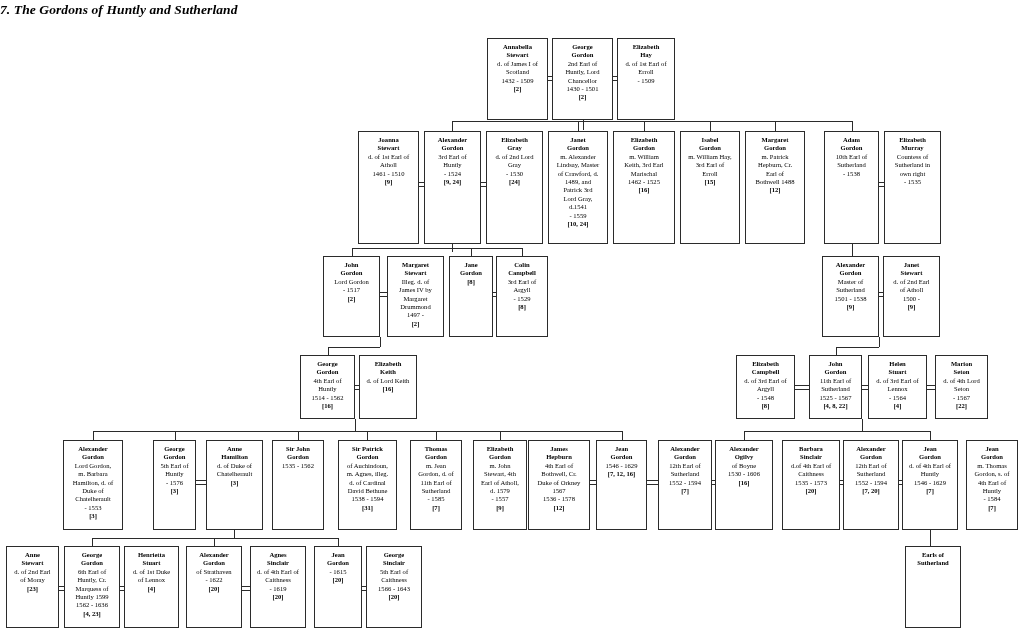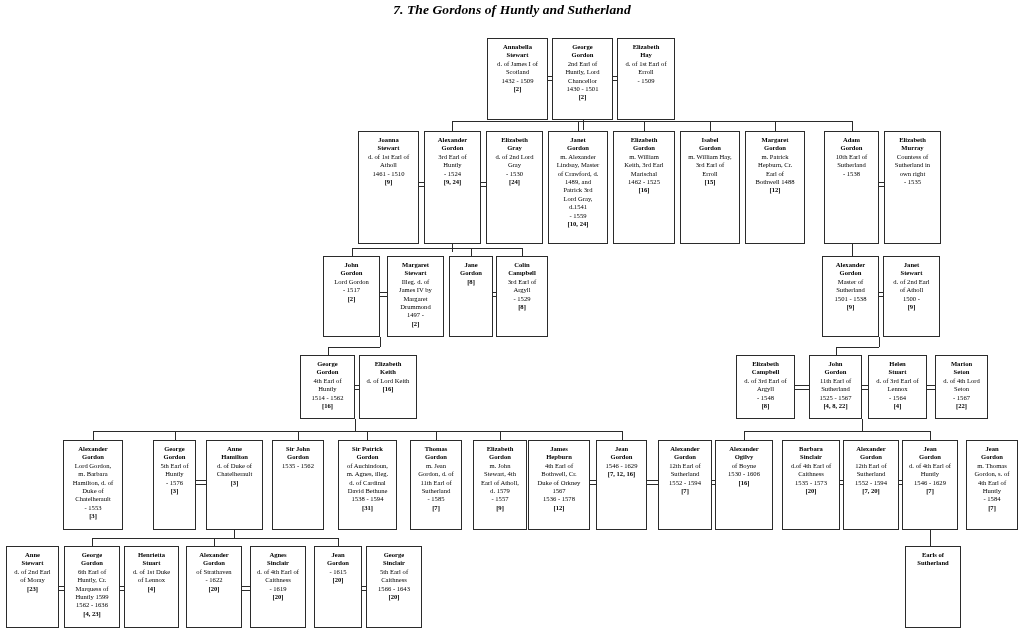--- a/index.html
+++ b/index.html
@@ -18,21 +18,20 @@
     position: absolute;
     left: 0; top: 0;
     width: 1024px;
     height: 630px;
   }
   #title {
     position: absolute;
     left: 0;
     top: 2px;
     width: 1024px;
-    text-align: center;
     font-size: 13.5px;
     font-weight: bold;
     font-style: italic;
     color: #000;
     letter-spacing: 0.1px;
   }
   .node {
     position: absolute;
     box-sizing: border-box;
     border: 1px solid #2b2b2b;

